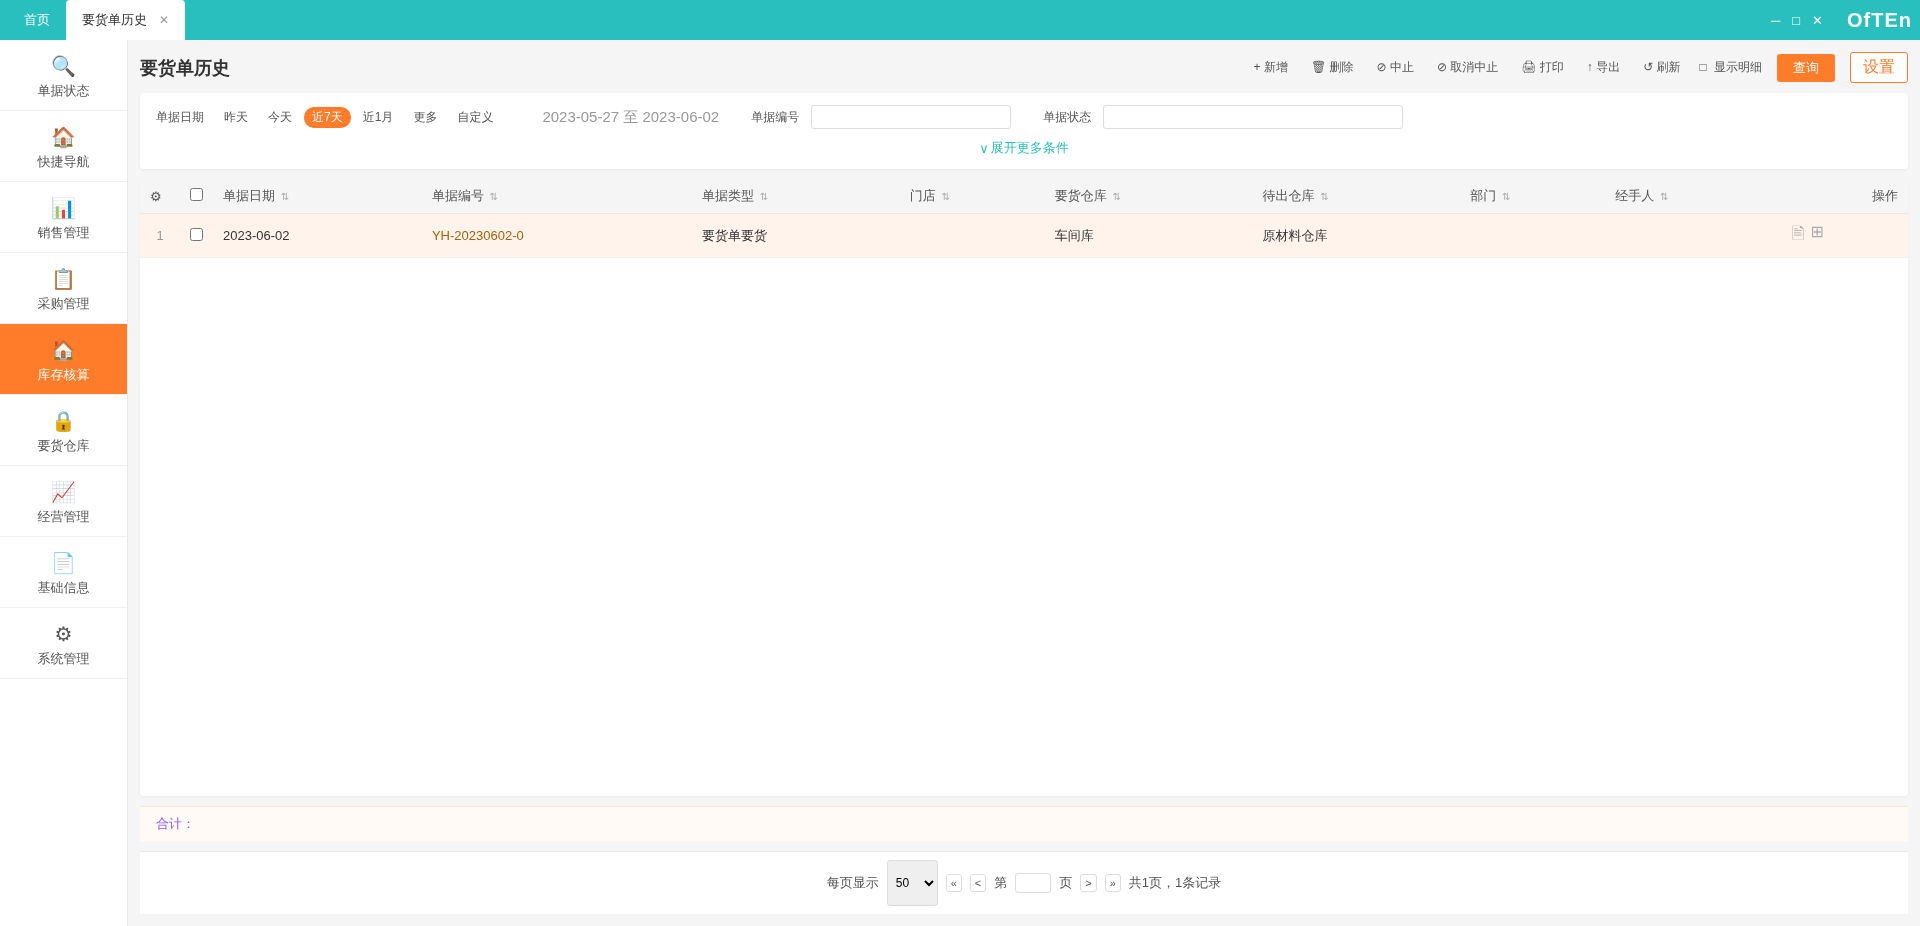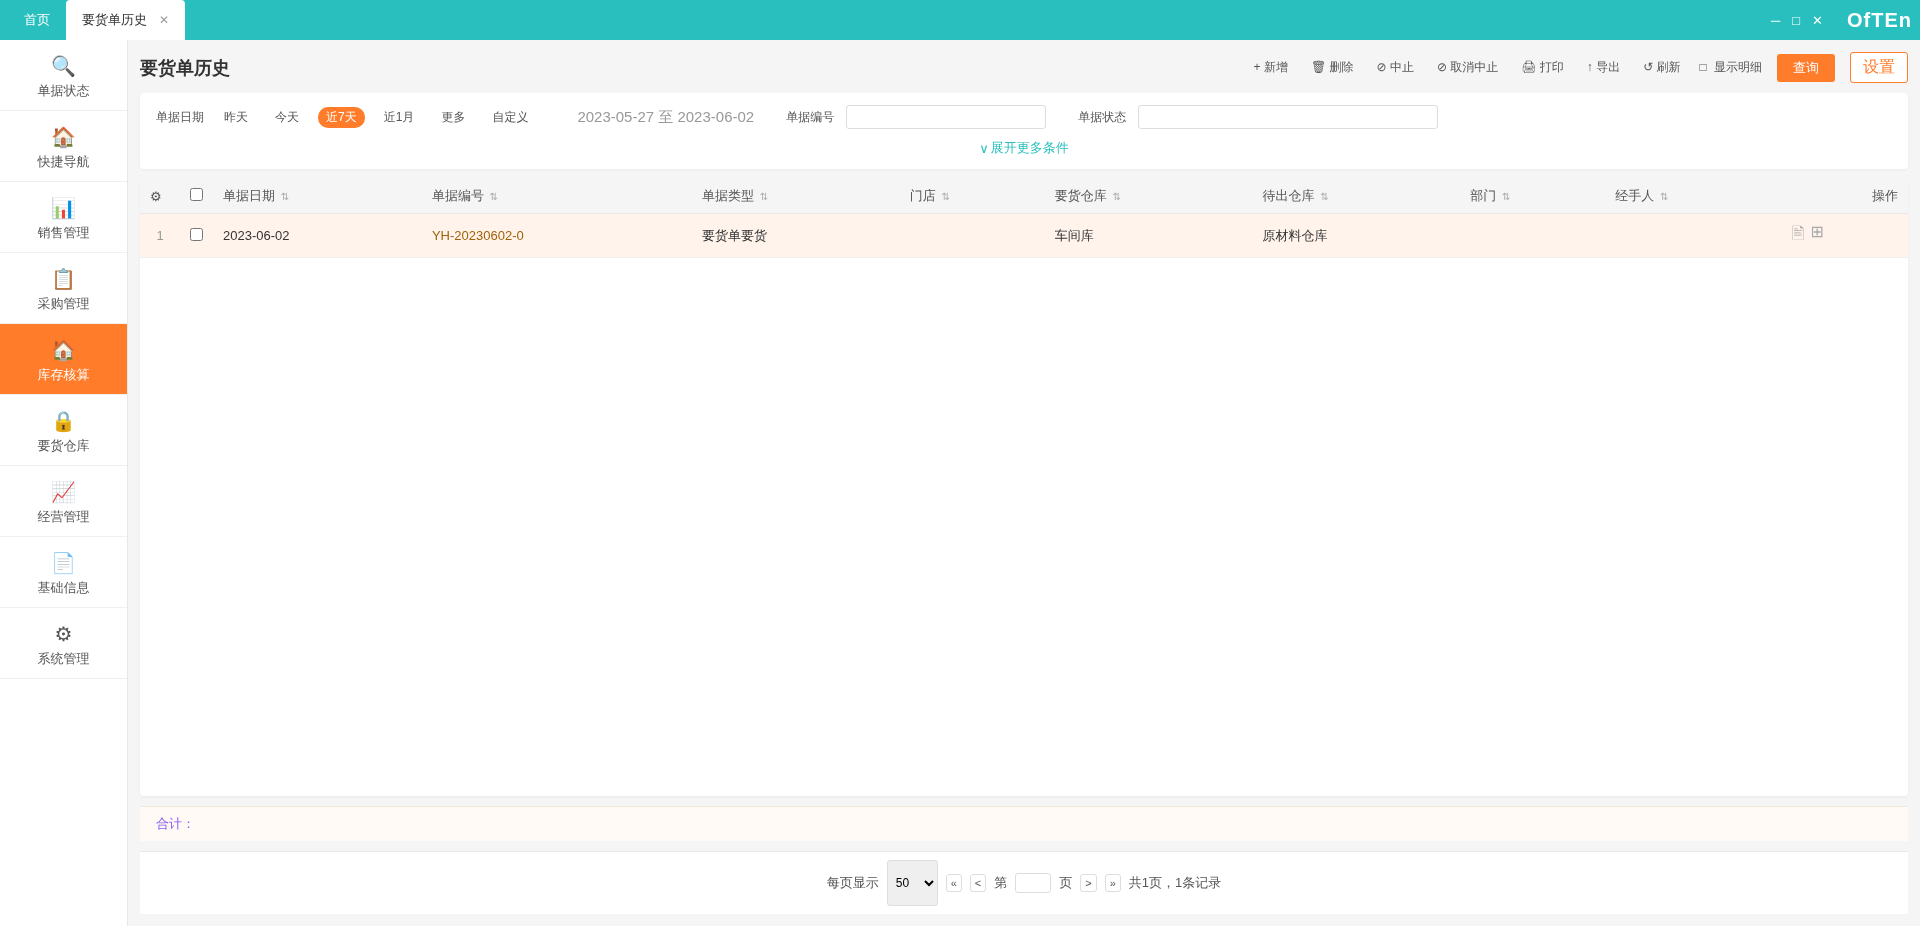--- a/index.html
+++ b/index.html
@@ -141,21 +141,21 @@
       flex-wrap: wrap;
     }
     .filter-label {
       color: #555;
       font-size: 12px;
       white-space: nowrap;
     }
     .filter-date-pills {
       display: flex;
       align-items: center;
-      gap: 11px;
+      gap: 4px;
     }
     .date-pill {
       padding: 2px 8px;
       border-radius: 10px;
       font-size: 12px;
       cursor: pointer;
       color: #555;
     }
     .date-pill.active {
       background: #ff7c2a;

